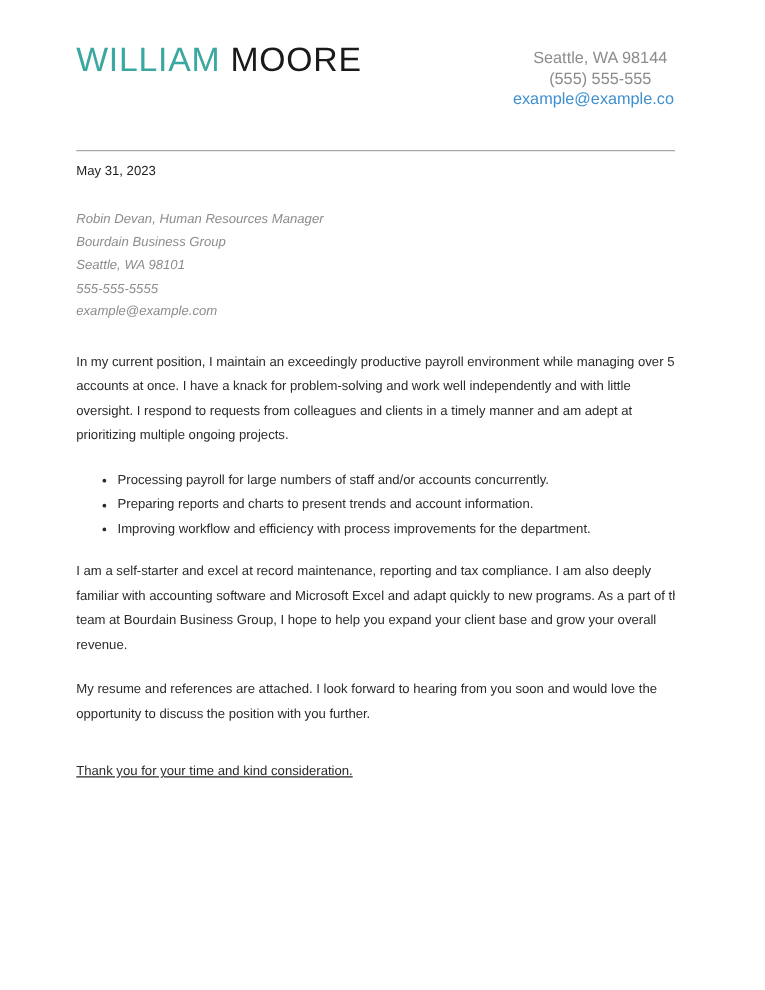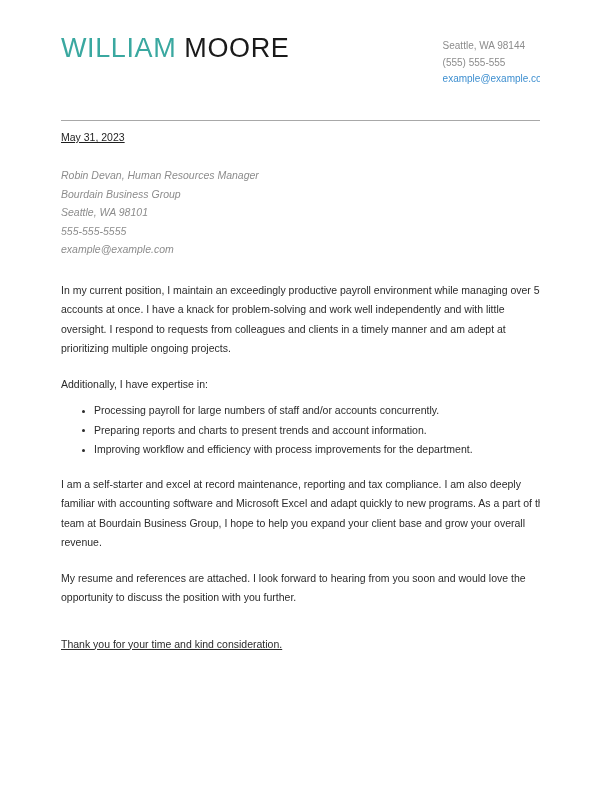--- a/index.html
+++ b/index.html
@@ -48,22 +48,22 @@
   .name .first {
     color: #3aa8a0;
   }
   .name .last {
     color: #1a1a1a;
   }
   .contact {
     position: absolute;
     right: 0;
     top: 38px;
-    text-align: left;
-    font-size: 10px;
+    text-align: center;
+    font-size: 13px;
     line-height: 16.5px;
     color: #8c8c8c;
   }
   .contact .line {
     display: block;
     white-space: nowrap;
   }
   .contact .email {
     color: #3e8fd0;
     text-decoration: none;
@@ -86,21 +86,20 @@
     top: 130px;
     width: 489px;
     font-size: 10.5px;
     color: #2b2b2b;
   }
   .date {
     font-size: 10.5px;
     color: #1e1e1e;
     line-height: 15px;
     margin-bottom: 21px;
-    text-decoration: underline;
   }
   .recipient {
     color: #8c8c8c;
     font-size: 10.5px;
     line-height: 18.5px;
     margin-bottom: 22px;
     font-style: italic;
   }
   .recipient .line {
     display: block;
@@ -179,21 +178,20 @@
       <span class="line">Robin Devan, Human Resources Manager</span>
       <span class="line">Bourdain Business Group</span>
       <span class="line">Seattle, WA 98101</span>
       <span class="line">555-555-5555</span>
       <span class="line">example@example.com</span>
     </div>
 
 
     <p class="para">In my current position, I maintain an exceedingly productive payroll environment while managing over 50 accounts at once. I have a knack for problem-solving and work well independently and with little oversight. I respond to requests from colleagues and clients in a timely manner and am adept at prioritizing multiple ongoing projects.</p>
 
-    <p class="para lead-in">Additionally, I have expertise in:</p>
 
     <ul class="bullets">
       <li>Processing payroll for large numbers of staff and/or accounts concurrently.</li>
       <li>Preparing reports and charts to present trends and account information.</li>
       <li>Improving workflow and efficiency with process improvements for the department.</li>
     </ul>
 
     <p class="para">I am a self-starter and excel at record maintenance, reporting and tax compliance. I am also deeply familiar with accounting software and Microsoft Excel and adapt quickly to new programs. As a part of the team at Bourdain Business Group, I hope to help you expand your client base and grow your overall revenue.</p>
     <p class="para">My resume and references are attached. I look forward to hearing from you soon and would love the opportunity to discuss the position with you further.</p>
 

